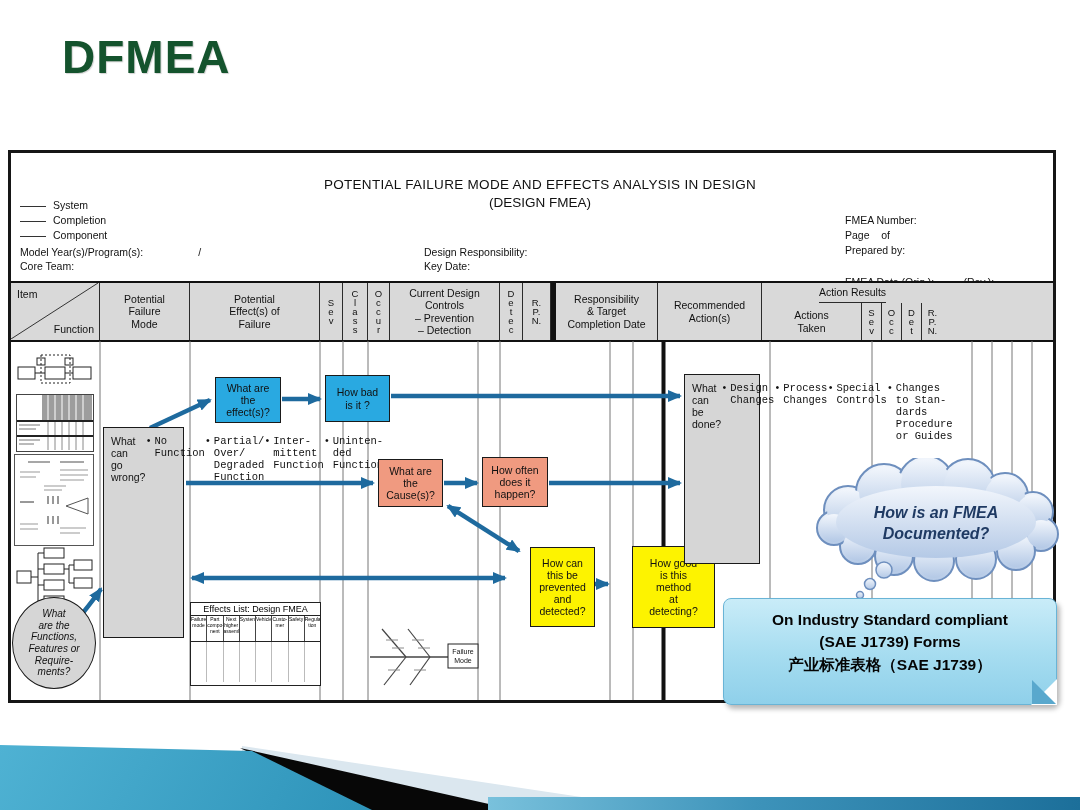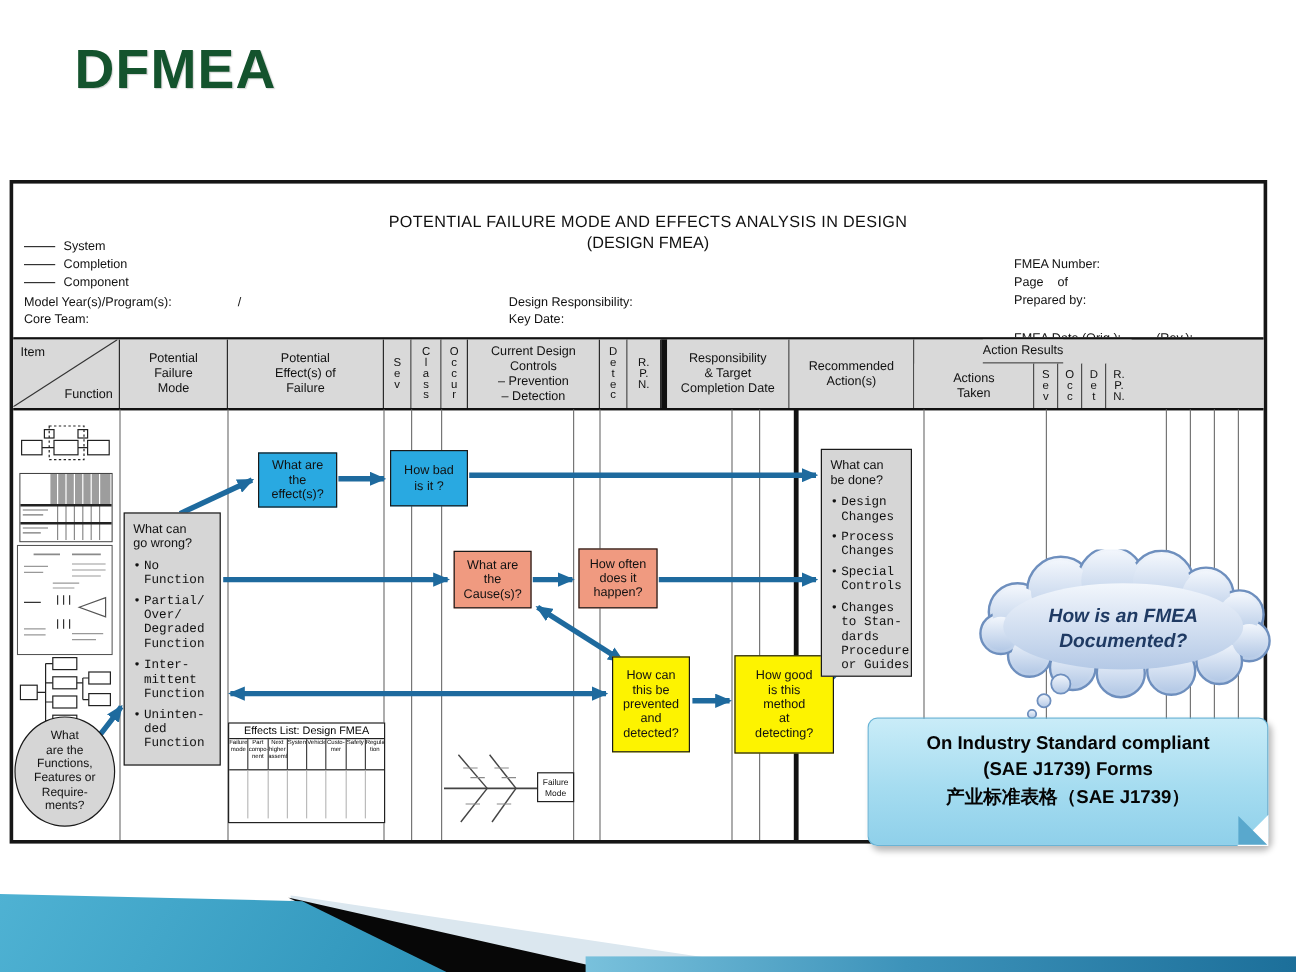--- a/index.html
+++ b/index.html
@@ -41,28 +41,28 @@
     justify-content:center; font-size:10.5px; background:#d9d9d9; }
   #ar-sub { flex:1; display:flex; }
   #ar-sub .hcell:last-child { border-right:none; }
 
   
   .fbox { position:absolute; border:1.3px solid #1a1a1a; display:flex; align-items:center;
     justify-content:center; text-align:center; font-size:10.5px; line-height:1.15; color:#111;
     white-space:pre-line; z-index:6; }
   .blue   { background:#29a9e1; }
   .salmon { background:#f09a80; }
-  .yellow { background:#fdf300; }
+  .yellow { background:#fdf300;margin-left:20px; }
   .gray   { background:#d6d6d6; }
-  .listbox { flex-direction:column; align-items:flex-start; justify-content:flex-start;
+  .listbox { flex-direction:row; align-items:flex-start; justify-content:flex-start;
     text-align:left; padding:7px 4px 4px 7px; }
   .gb-title { margin-bottom:7px; }
   .gb-item { position:relative; padding-left:9px; margin-bottom:5px;font-family:Liberation Mono, monospace; }
   .gb-item::before { content:"\2022"; position:absolute; left:0; top:0; }
-  #requirements-ellipse { border-radius:50%; font-size:10px; line-height:1.16; z-index:6; }
+  #requirements-ellipse { border-radius:50%; font-size:10px; line-height:1.16; z-index:6;font-style:italic; }
 
   
   #effects-list { position:absolute; left:190px; top:602px; width:131px; height:84px;
     background:#fff; border:1px solid #222; z-index:5; }
   #el-title { font-size:9px; text-align:center; padding-top:1px; white-space:nowrap; }
   #el-head { display:flex; border-top:1px solid #222; border-bottom:1px solid #222; height:27px; margin-top:1px; }
   #el-head .elc { flex:1; border-right:1px solid #444; font-size:5px; line-height:1.15;
     text-align:center; white-space:pre-line; padding-top:1px; overflow:hidden; }
   #el-head .elc:last-child { border-right:none; }
   #el-body { display:flex; height:40px; }

